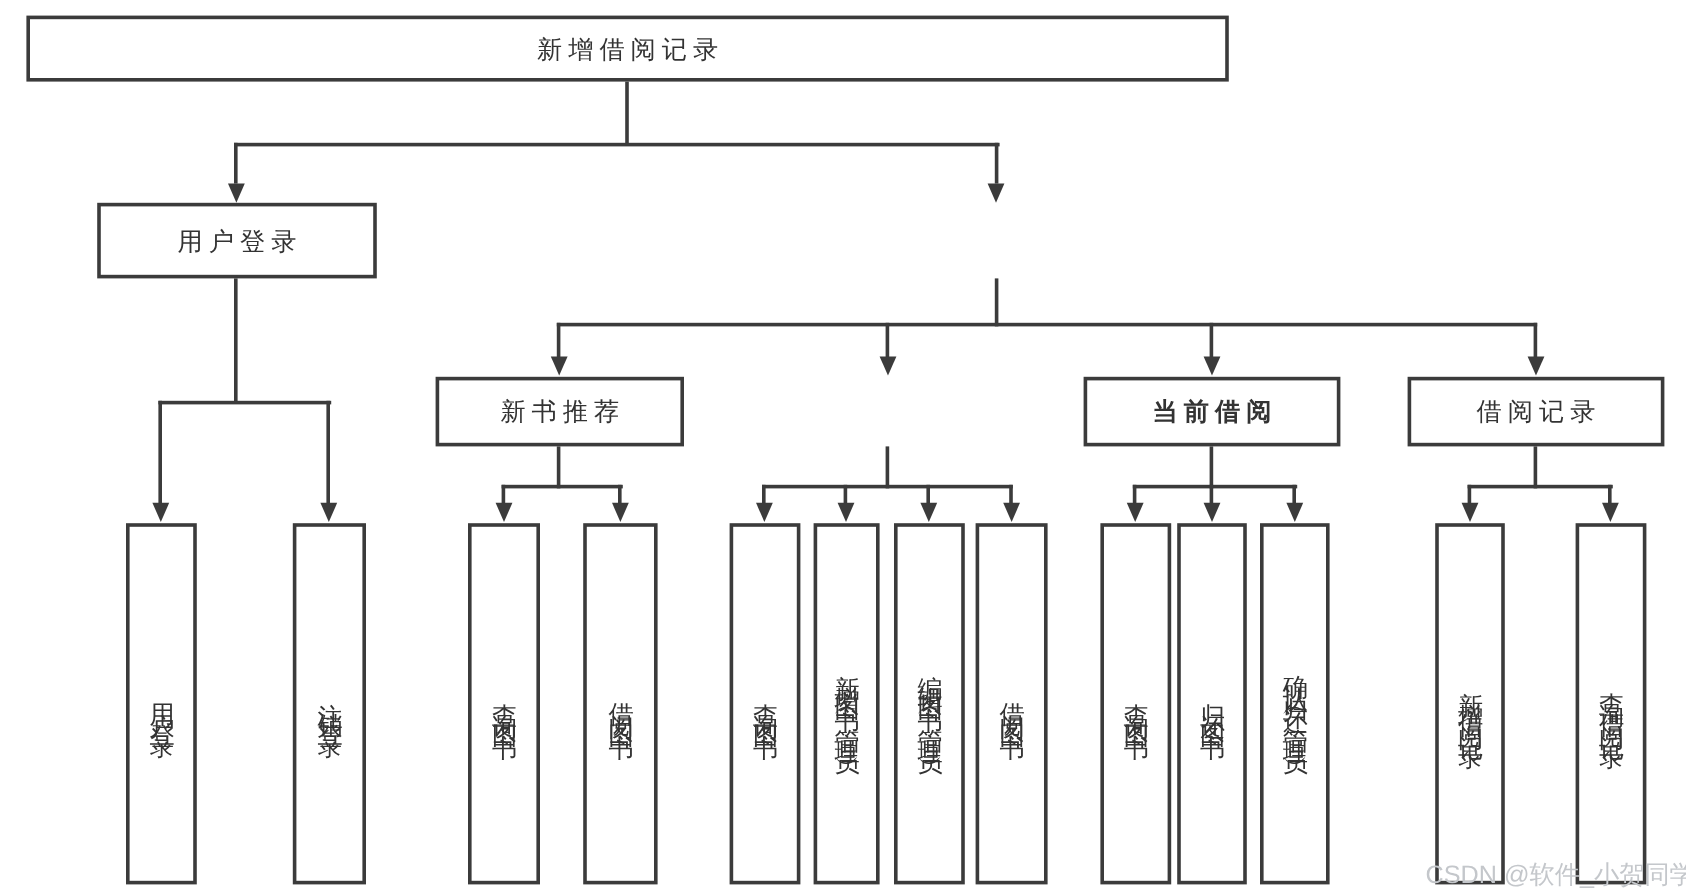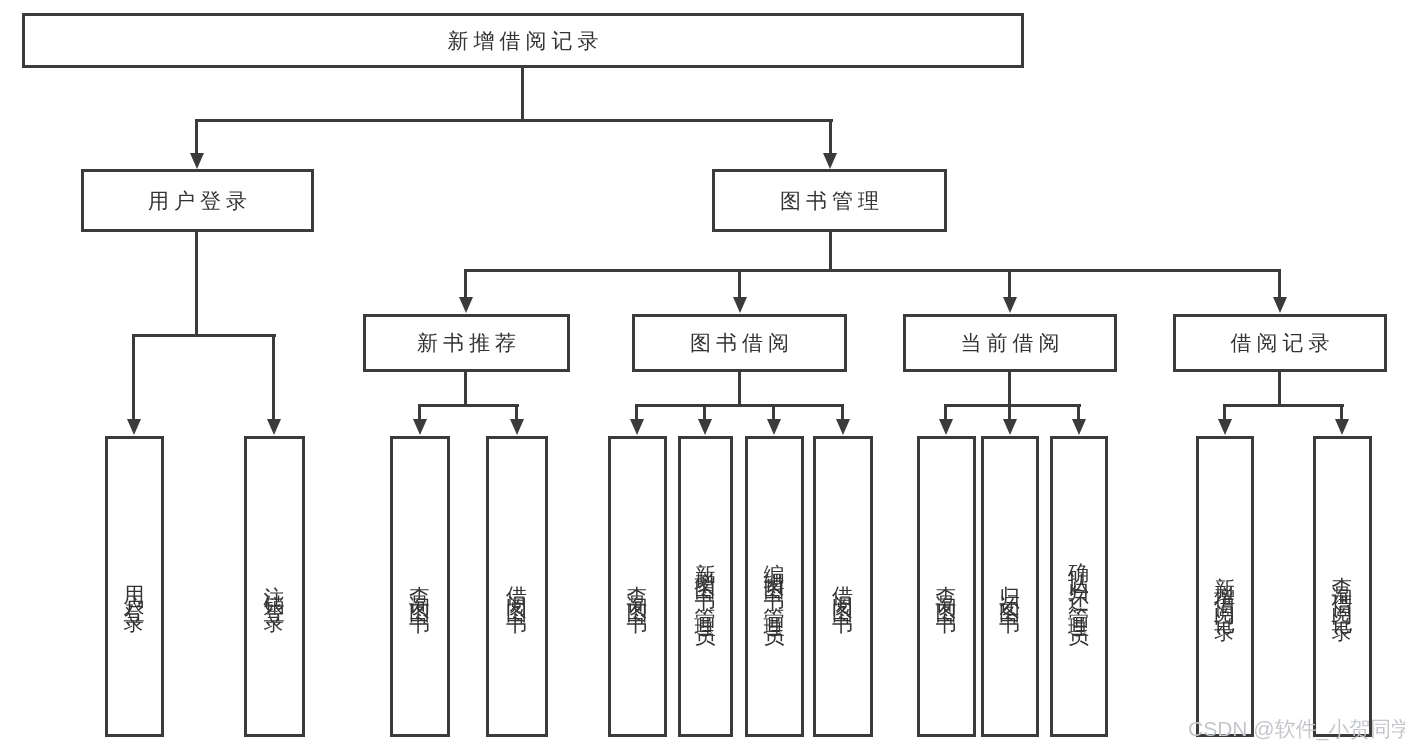--- a/index.html
+++ b/index.html
@@ -67,33 +67,27 @@
 <div id="stage">
 
   <div class="hbox" style="left:22px;top:13px;width:1002px;height:55px;">
     <span>新增借阅记录</span>
   </div>
 
   <div class="hbox" style="left:81px;top:169px;width:233px;height:63px;">
     <span>用户登录</span>
   </div>
 
-  <div class="hbox" style="left:712px;top:169px;width:235px;height:63px;">
-    <span>图书管理</span>
-  </div>
 
   <div class="hbox" style="left:363px;top:314px;width:207px;height:58px;">
     <span>新书推荐</span>
   </div>
 
-  <div class="hbox" style="left:632px;top:314px;width:215px;height:58px;">
-    <span>图书借阅</span>
-  </div>
 
-  <div class="hbox" style="left:903px;top:314px;width:214px;height:58px;">
+  <div class="hbox" style="left:903px;top:314px;width:214px;height:58px;font-weight:bold;">
     <span>当前借阅</span>
   </div>
 
   <div class="hbox" style="left:1173px;top:314px;width:214px;height:58px;">
     <span>借阅记录</span>
   </div>
 
   <div class="vbox" style="left:105px;width:59px;">
     <span class="vtext">用户登录</span>
   </div>

